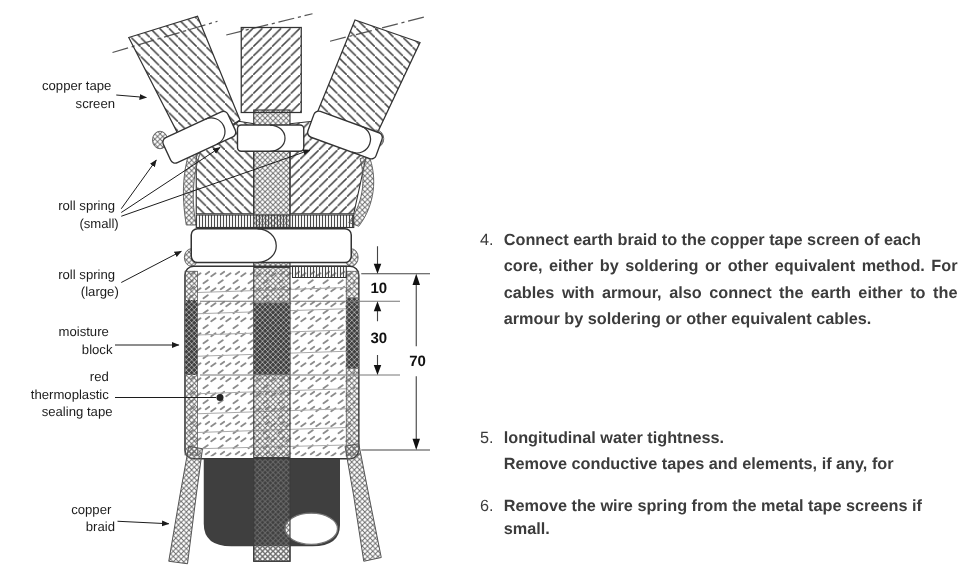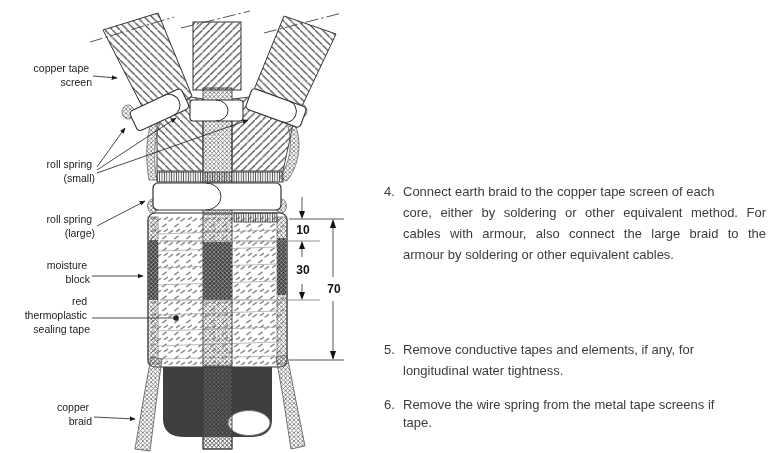--- a/index.html
+++ b/index.html
@@ -6,21 +6,21 @@
   body{
     width:768px;height:453px;background:#ffffff;position:relative;overflow:hidden;
     font-family:"Liberation Sans", sans-serif;
   }
   .stage{position:absolute;left:0;top:0;width:768px;height:453px;}
   svg text{font-family:"Liberation Sans", sans-serif;}
   .lbl{font-size:10.5px;fill:#1c1c1c;}
   .dim{font-size:12px;font-weight:bold;fill:#111;}
   .instr{position:absolute;display:flex;color:#3c3c3c;font-size:13px;}
   .instr .num{width:19px;flex:0 0 19px;}
-  .instr .body{width:363px;}
+  .instr .body{width:363px;font-weight:bold;}
   .i45 .body div{line-height:21px;}
   .i45 .num{line-height:21px;}
   .i6 .body div{line-height:18px;}
   .i6 .num{line-height:18px;}
   .just{text-align:justify;text-align-last:justify;}
 </style>
 </head>
 <body>
 
 <div class="stage">
@@ -175,34 +175,34 @@
     </text>
   </g>
 </svg>
 
 
 <div class="instr i45" style="left:384px;top:181px;">
   <span class="num">4.</span>
   <div class="body">
     <div>Connect earth braid to the copper tape screen of each</div>
     <div class="just">core, either by soldering or other equivalent method. For</div>
-    <div class="just">cables with armour, also connect the large braid to the</div>
+    <div class="just">cables with armour, also connect the earth either to the</div>
     <div>armour by soldering or other equivalent cables.</div>
   </div>
 </div>
 
 <div class="instr i45" style="left:384px;top:339px;">
   <span class="num">5.</span>
   <div class="body">
+    <div>longitudinal water tightness.</div>
     <div>Remove conductive tapes and elements, if any, for</div>
-    <div>longitudinal water tightness.</div>
   </div>
 </div>
 
 <div class="instr i6" style="left:384px;top:396px;">
   <span class="num">6.</span>
   <div class="body">
     <div>Remove the wire spring from the metal tape screens if</div>
-    <div>tape.</div>
+    <div>small.</div>
   </div>
 </div>
 
 </div>
 
 </body></html>

